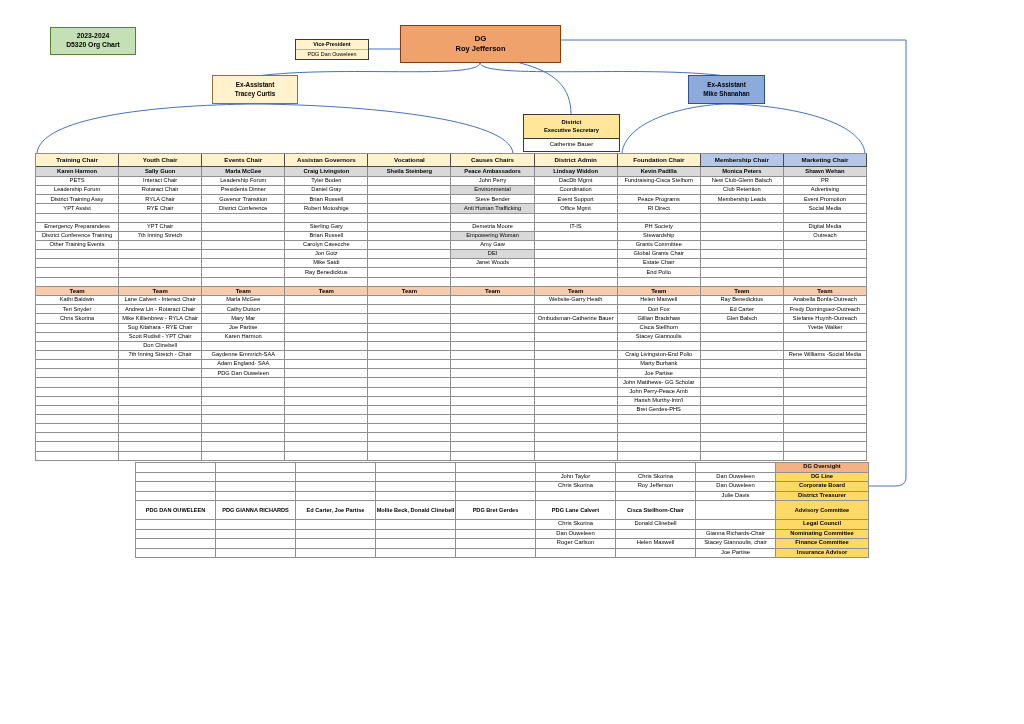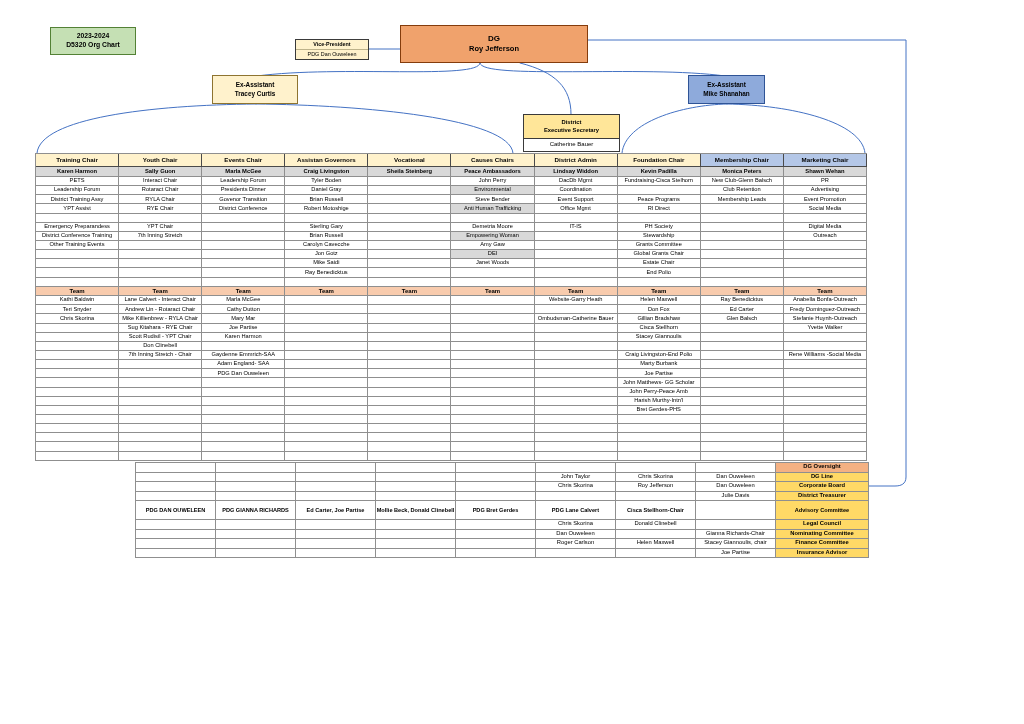--- a/index.html
+++ b/index.html
@@ -11,21 +11,21 @@
 
   .obox{position:absolute;box-sizing:border-box;display:flex;flex-direction:column;
         align-items:center;justify-content:center;text-align:center;line-height:1.3;}
 
   #title-box{left:50px;top:27px;width:86px;height:28px;background:#C5E0B4;
              border:1px solid #538135;font-size:6.8px;font-weight:bold;}
   #vp-box{left:295px;top:39px;width:74px;height:21px;background:#FFF2CC;
           border:1px solid #3a3a3a;font-size:5.4px;padding:0;justify-content:stretch;}
   #vp-box .vp-t{font-weight:bold;height:50%;display:flex;align-items:center;justify-content:center;border-bottom:1px solid #bdb28a;width:100%;}
   #vp-box .vp-n{height:50%;display:flex;align-items:center;justify-content:center;width:100%;}
-  #dg-box{left:400px;top:25px;width:188px;height:38px;background:#F0A26C;
+  #dg-box{left:400px;top:25px;width:161px;height:38px;background:#F0A26C;
           border:1.5px solid #843C0C;font-weight:bold;}
   #dg-box .dg-t{font-size:8px;}
   #dg-box .dg-n{font-size:7.5px;}
   #exl-box{left:212px;top:75px;width:86px;height:29px;background:#FFF2CC;
            border:1px solid #8e7430;font-weight:bold;font-size:6.4px;}
   #exr-box{left:688px;top:75px;width:77px;height:29px;background:#8EAADB;
            border:1px solid #2F5496;font-weight:bold;font-size:6.4px;}
   #sec-box{left:523px;top:114px;width:97px;height:38px;border:1px solid #3a3a3a;
            background:#fff;padding:0;justify-content:stretch;}
   #sec-box .sec-head{background:#FFE699;font-weight:bold;font-size:5.8px;width:100%;height:24px;

